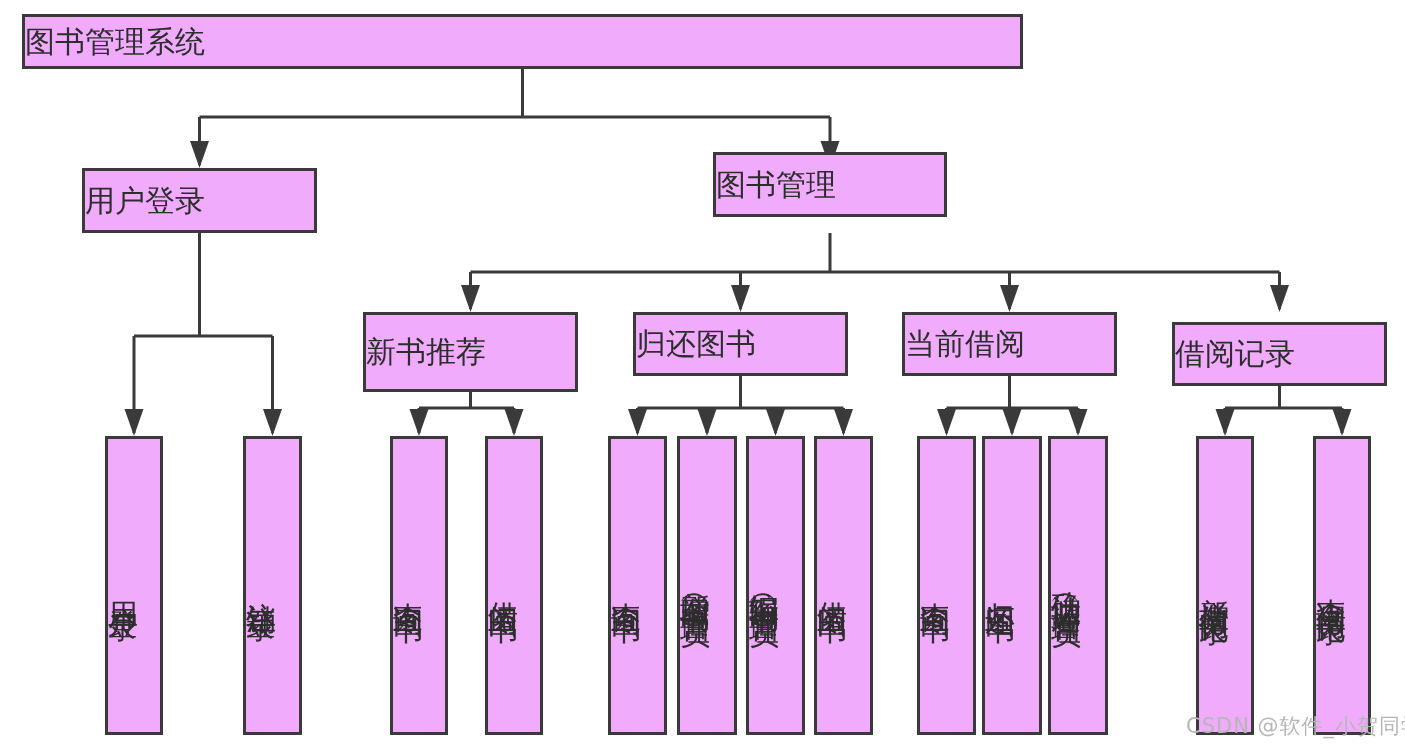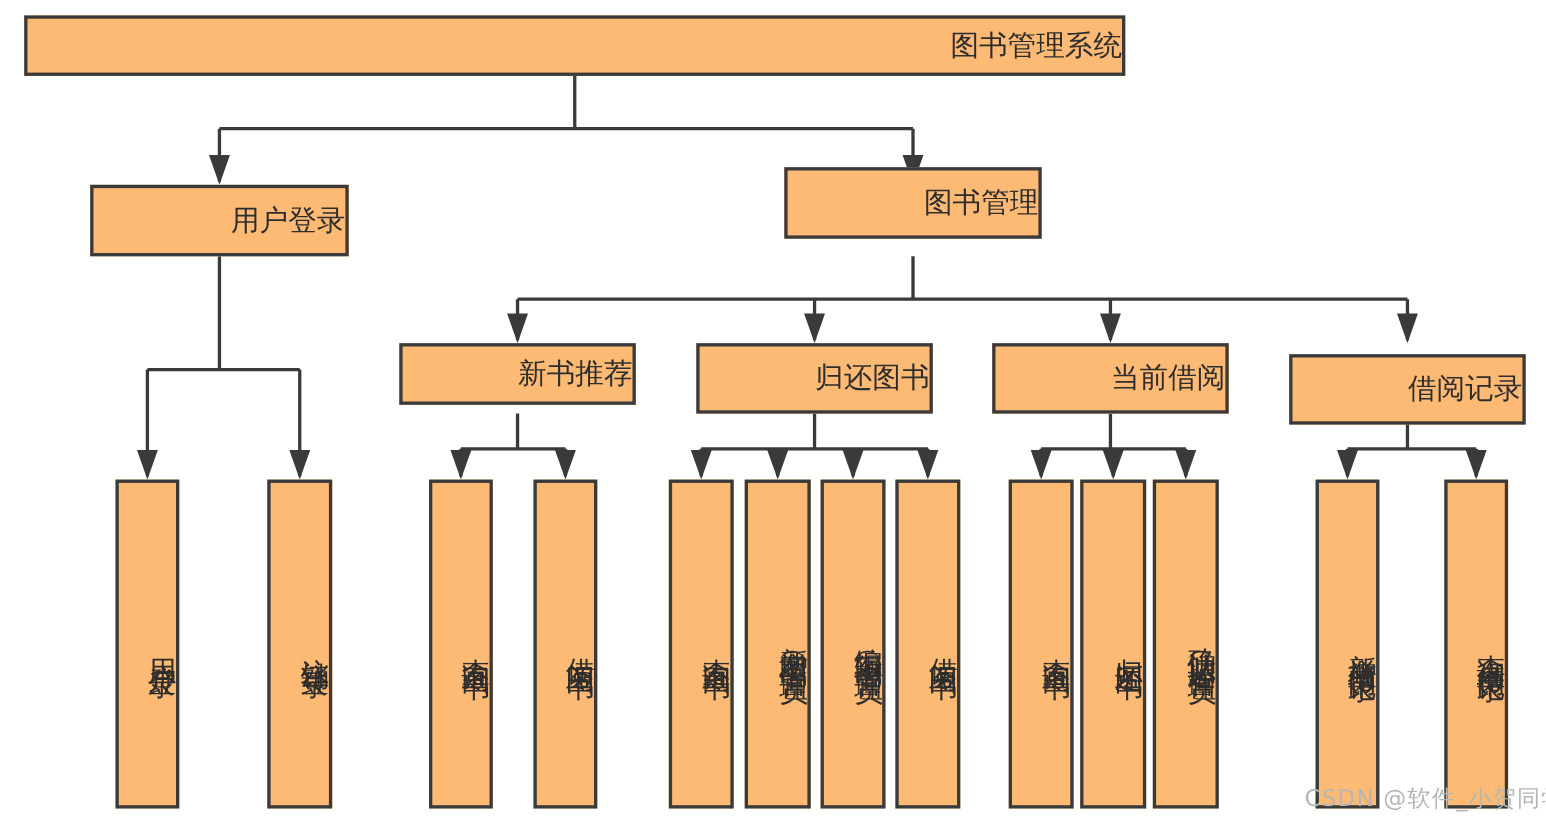--- a/index.html
+++ b/index.html
@@ -28,26 +28,26 @@
     stroke-width: 3;
   }
   .connectors polygon {
     fill: #3a3a3a;
     stroke: none;
   }
   .node {
     position: absolute;
     box-sizing: border-box;
     border: 3px solid #3a3a3a;
-    background: #fdba74;
+    background: #f0abfc;
     display: flex;
     align-items: center;
-    justify-content: flex-end;
+    justify-content: flex-start;
     color: #2d2d2d;
-    font-size: 26px;
+    font-size: 30px;
     line-height: 1;
     white-space: nowrap;
   }
   .node.vnode span {
     writing-mode: vertical-rl;
     letter-spacing: 4px;
   }
   .watermark {
     position: absolute;
     left: 1186px;
@@ -104,21 +104,21 @@
     <span>图书管理系统</span>
   </div>
 
   <div class="node" style="left:82px; top:168px; width:235px; height:65px;">
     <span>用户登录</span>
   </div>
   <div class="node" style="left:713px; top:152px; width:234px; height:65px;">
     <span>图书管理</span>
   </div>
 
-  <div class="node" style="left:363px; top:312px; width:215px; height:56px;padding-left:28px;">
+  <div class="node" style="left:363px; top:312px; width:215px; height:80px;">
     <span>新书推荐</span>
   </div>
   <div class="node" style="left:633px; top:312px; width:215px; height:64px;">
     <span>归还图书</span>
   </div>
   <div class="node" style="left:902px; top:312px; width:215px; height:64px;">
     <span>当前借阅</span>
   </div>
   <div class="node" style="left:1172px; top:322px; width:215px; height:64px;">
     <span>借阅记录</span>

